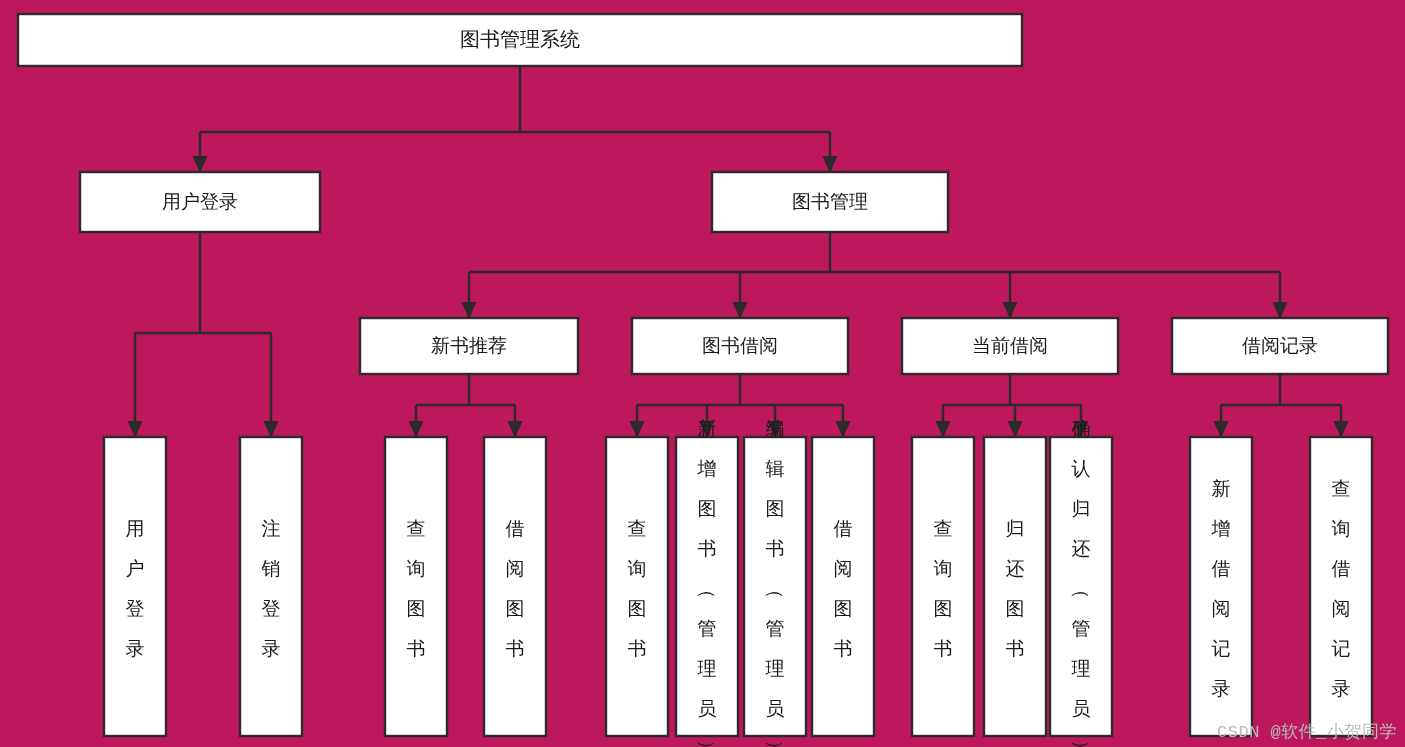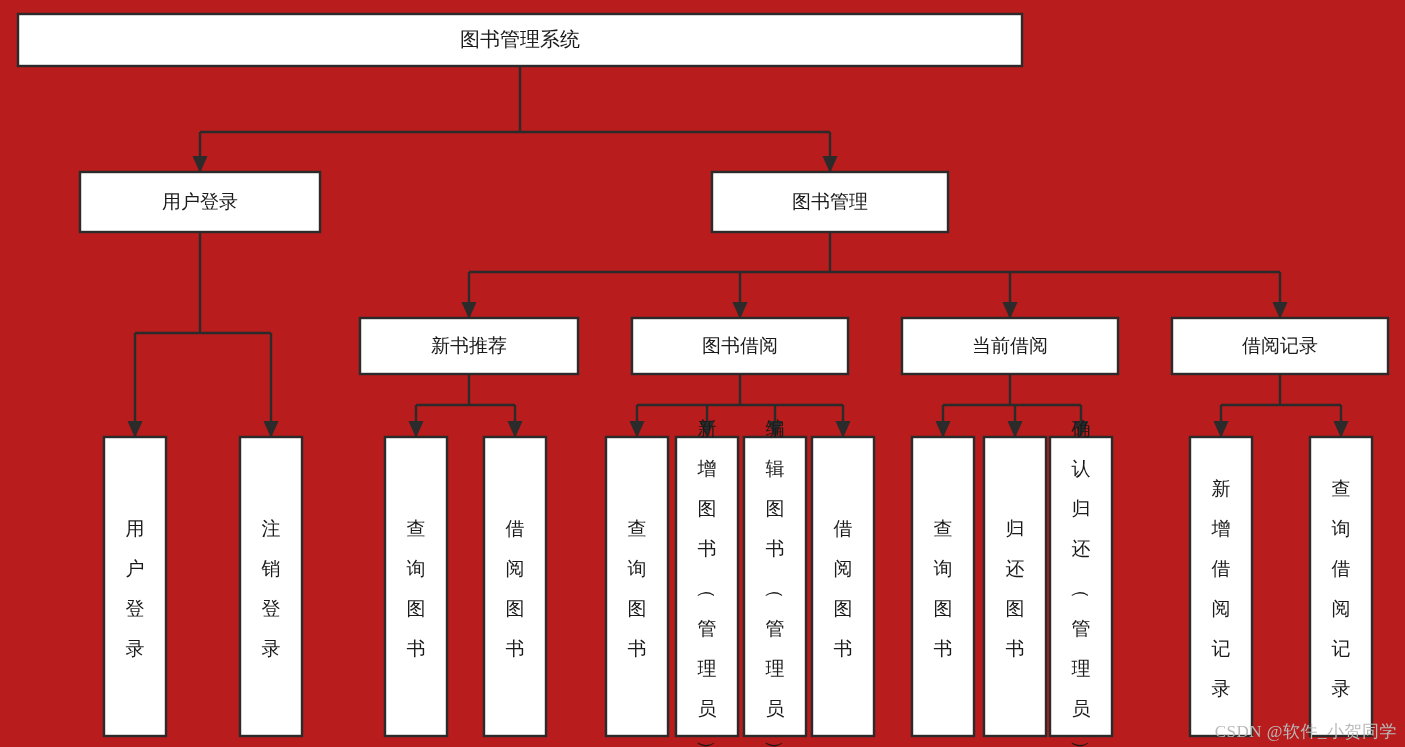--- a/index.html
+++ b/index.html
@@ -8,21 +8,21 @@
     padding: 0;
     background: #ffffff;
   }
   body {
     font-family: "Liberation Sans", "DejaVu Sans", sans-serif;
   }
   #diagram-root {
     position: relative;
     width: 1405px;
     height: 747px;
-    background: #b91c1c;
+    background: #be185d;
     overflow: hidden;
   }
   svg#tree-svg {
     position: absolute;
     left: 0;
     top: 0;
     width: 1405px;
     height: 747px;
   }
   .node-box {
@@ -55,21 +55,21 @@
     font-family: "Liberation Sans", "DejaVu Sans", sans-serif;
     fill: #1a1a1a;
     font-size: 19px;
     text-anchor: middle;
     white-space: pre;
   }
   .watermark {
     position: absolute;
     right: 8px;
     bottom: 4px;
-    font-family: Liberation Serif, serif;
+    font-family: Liberation Mono, monospace;
     font-size: 17px;
     color: #b9b9b9;
     letter-spacing: 0.5px;
     user-select: none;
     pointer-events: none;
   }
 </style>
 </head>
 <body>
 

